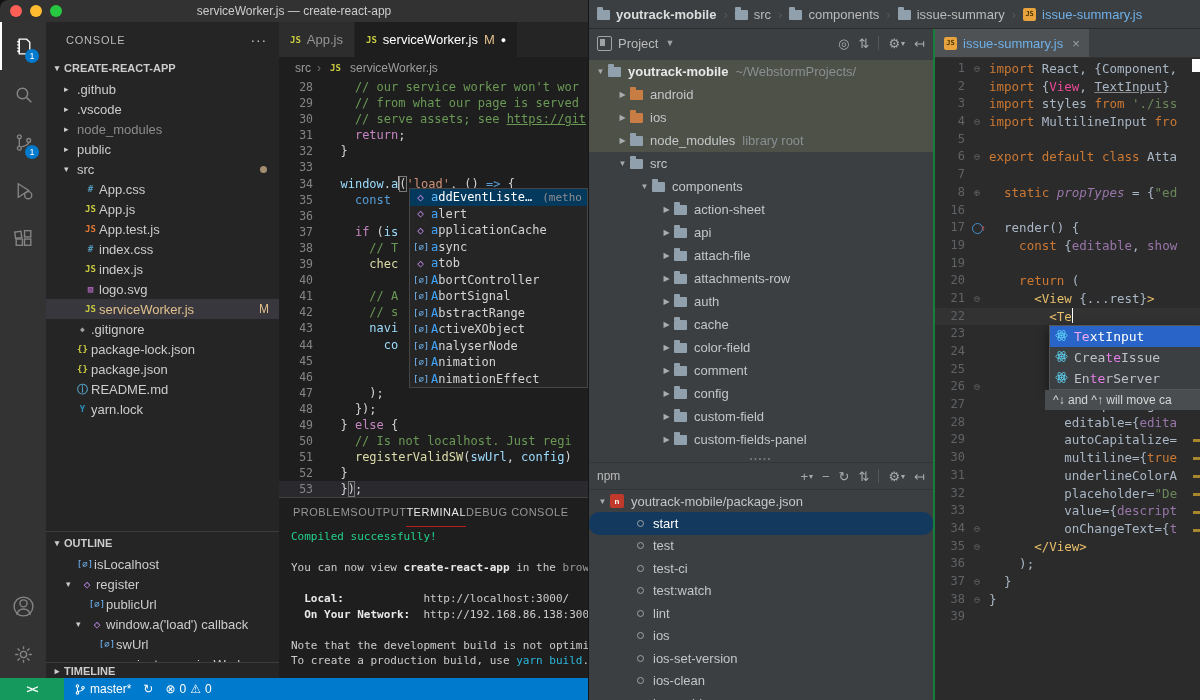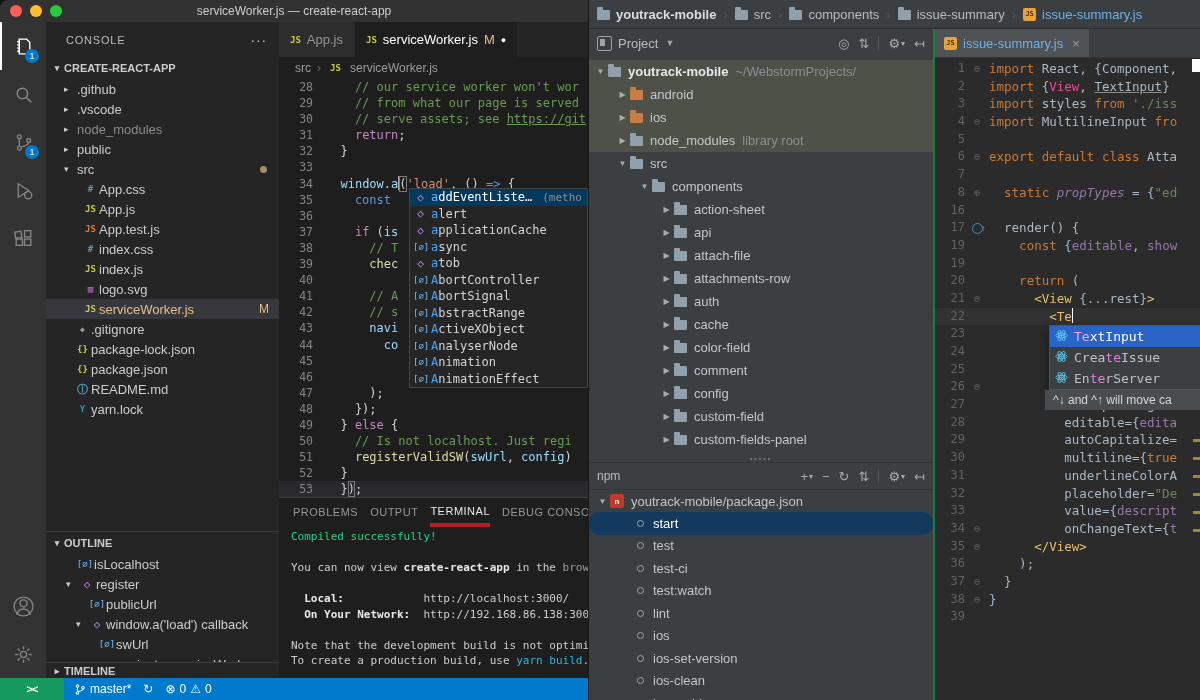--- a/index.html
+++ b/index.html
@@ -66,23 +66,23 @@
   .vs-popup{position:absolute;left:130px;top:109px;right:0;background:#252526;border:1px solid #454545;z-index:5;}
   .pop-row{height:16.5px;display:flex;align-items:center;font-size:12px;color:#d4d4d4;padding:0 5px 0 3px;gap:3px;cursor:pointer;overflow:hidden;}
   .pop-row.sel{background:#04395e;color:#ffffff;}
   .pop-ic{width:15px;flex:none;text-align:center;font-size:10px;}
   .pop-ic.method{color:#b180d7;font-size:11px;}
   .pop-ic.var{color:#75beff;font-size:9px;}
   .pop-match{color:#40A6FF;}
   .pop-row.sel .pop-match{color:#5fbbff;}
   .pop-detail{margin-left:auto;color:#8f8f8f;font-size:11px;white-space:nowrap;text-align:center;}
   .panel{height:180px;border-top:1px solid #404040;flex:none;display:flex;flex-direction:column;overflow:hidden;}
-  .panel-tabs{height:29px;display:flex;gap:12px;padding-left:14px;flex:none;white-space:nowrap;overflow:hidden;}
+  .panel-tabs{height:29px;display:flex;gap:0;padding-left:14px;flex:none;white-space:nowrap;overflow:hidden;}
   .ptab{display:flex;align-items:center;font-size:11px;letter-spacing:.5px;color:#969696;cursor:pointer;border-bottom:1px solid transparent;}
-  .ptab.active{color:#e7e7e7;border-bottom:4px solid #b91c1c;}
+  .ptab.active{color:#e7e7e7;border-bottom:1px solid #b91c1c;}
   .term{flex:1;padding:2px 0 0 12px;font-family:"DejaVu Sans Mono",monospace;font-size:11px;line-height:15.5px;color:#cccccc;white-space:pre;overflow:hidden;}
   .tt-g{color:#23d18b}.tt-b{font-weight:bold;color:#e8e8e8}.tt-dim{color:#9b9b9b}.tt-cy{color:#29b8db}
   .status{height:22px;display:flex;background:#007acc;font-size:12px;color:#ffffff;align-items:stretch;}
   .remote{width:64px;background:#16995c;display:flex;align-items:center;justify-content:center;font-weight:bold;font-size:11px;letter-spacing:-1px;cursor:pointer;}
   .st-items{display:flex;align-items:center;gap:12px;padding-left:10px;}
   .st-item{display:flex;align-items:center;gap:4px;cursor:pointer;}
   
   #webstorm{left:588px;width:612px;background:#2b2b2b;border-left:1px solid #161616;}
   .ws-crumbs{height:28px;background:#3c3f41;display:flex;align-items:center;padding-left:8px;font-size:13px;color:#bbbbbb;border-bottom:1px solid #2b2b2b;white-space:nowrap;overflow:hidden;}
   .ws-crumb{display:flex;align-items:center;gap:6px;cursor:pointer;}

